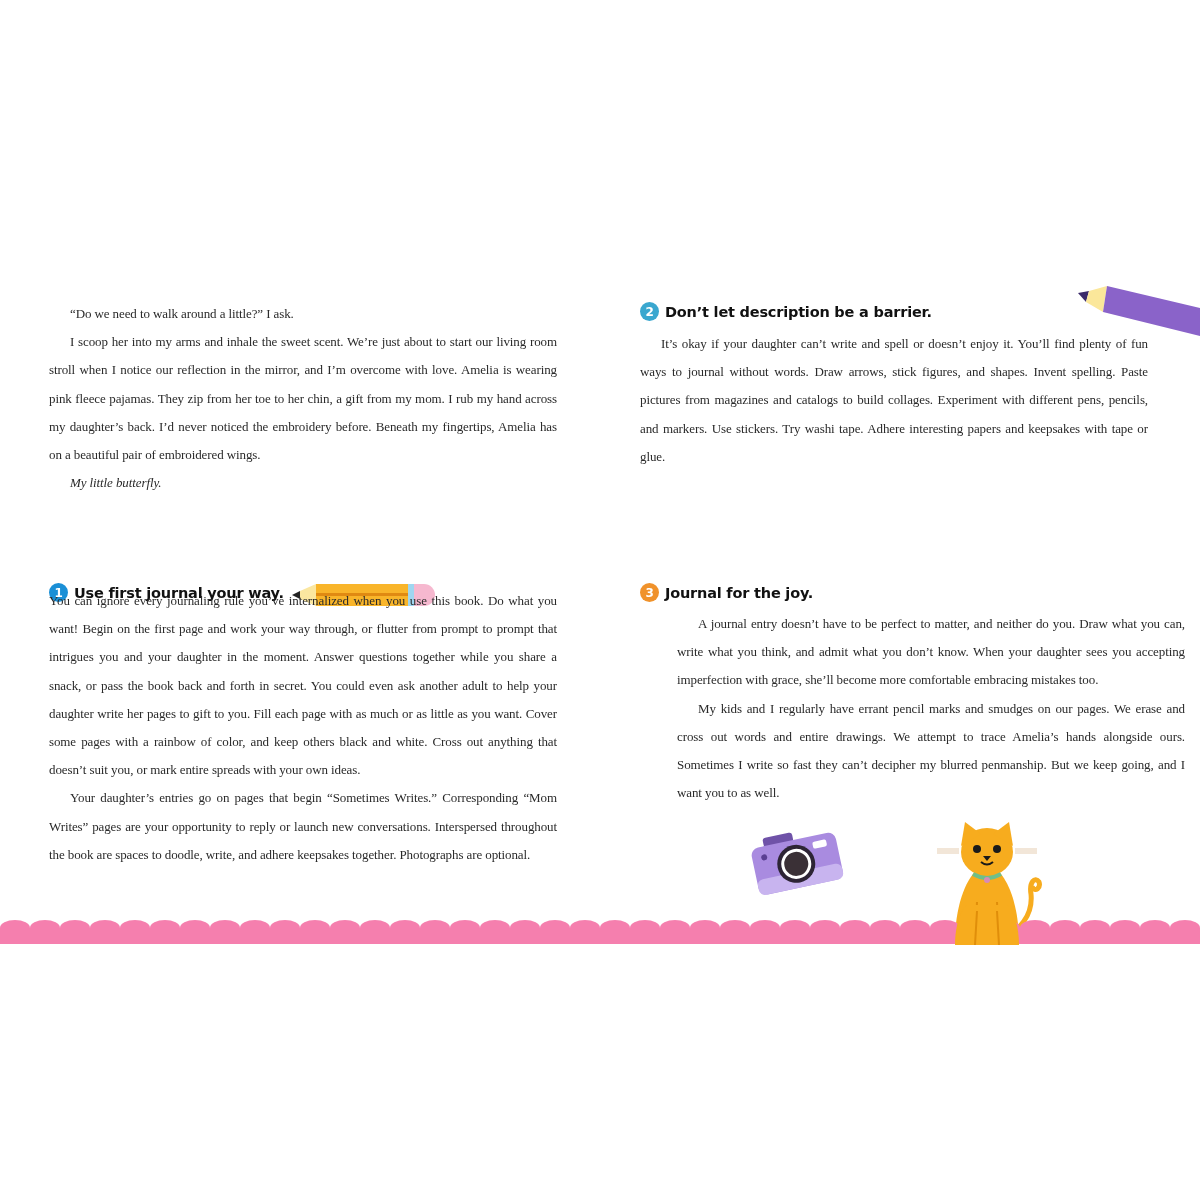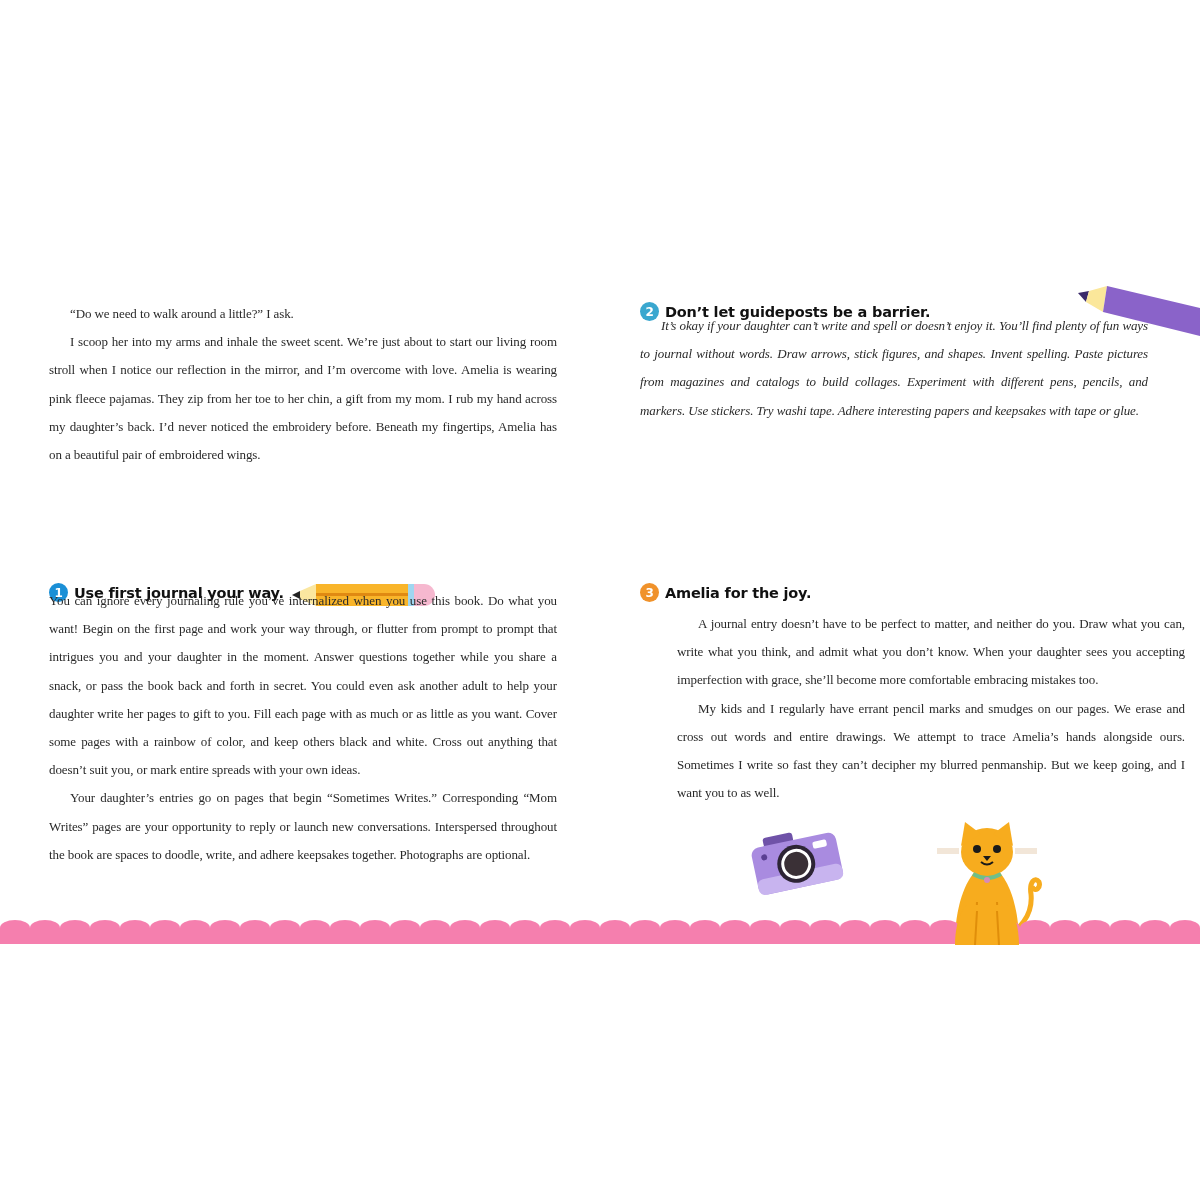--- a/index.html
+++ b/index.html
@@ -17,20 +17,21 @@
   em { font-style:italic; }
 </style>
 </head>
 <body>
 
 <div class="spread">
 
   <div class="col left">
     <p class="body indent">“Do we need to walk around a little?” I ask.</p>
     <p class="body indent">I scoop her into my arms and inhale the sweet scent. We’re just about to start our living room stroll when I notice our reflection in the mirror, and I’m overcome with love. Amelia is wearing pink fleece pajamas. They zip from her toe to her chin, a gift from my mom. I rub my hand across my daughter’s back. I’d never noticed the embroidery before. Beneath my fingertips, Amelia has on a beautiful pair of embroidered wings.</p>
+    <p class="body indent"><em>My little butterfly.</em></p>
   </div>
 
   <div class="heading" style="left:49px; top:583px;">
     <span class="badge" style="background:#1a8fd6;">1</span>
     <span>Use first journal your way.</span>
   </div>
 
   <svg class="ill" style="left:290px; top:580px;" width="145" height="30" viewBox="0 0 145 30">
     <polygon points="2,15 10,11 10,19" fill="#222"></polygon>
     <polygon points="10,11 26,4 26,26 10,19" fill="#fbe7a0"></polygon>
@@ -40,36 +41,36 @@
     <path d="M124,4 h10 a11,11 0 0 1 0,22 h-10 z" fill="#f6b8cf"></path>
   </svg>
 
   <div class="block" style="left:49px; top:587px; width:508px;">
     <p class="body">You can ignore every journaling rule you’ve internalized when you use this book. Do what you want! Begin on the first page and work your way through, or flutter from prompt to prompt that intrigues you and your daughter in the moment. Answer questions together while you share a snack, or pass the book back and forth in secret. You could even ask another adult to help your daughter write her pages to gift to you. Fill each page with as much or as little as you want. Cover some pages with a rainbow of color, and keep others black and white. Cross out anything that doesn’t suit you, or mark entire spreads with your own ideas.</p>
     <p class="body indent">Your daughter’s entries go on pages that begin “Sometimes Writes.” Corresponding “Mom Writes” pages are your opportunity to reply or launch new conversations. Interspersed throughout the book are spaces to doodle, write, and adhere keepsakes together. Photographs are optional.</p>
   </div>
 
   <div class="heading" style="left:640px; top:302px;">
     <span class="badge" style="background:#3aa7cf;">2</span>
-    <span>Don’t let guideposts be a barrier.</span>
+    <span>Don’t let description be a barrier.</span>
   </div>
 
   <svg class="ill" style="left:1075px; top:278px;" width="125" height="62" viewBox="0 0 125 62">
     <polygon points="3,15 14,13 11,24" fill="#3b2a6a"></polygon>
     <polygon points="14,13 32,8 28,34 11,24" fill="#fbe79a"></polygon>
     <polygon points="32,8 125,30 125,58 28,34" fill="#8a63c9"></polygon>
   </svg>
 
-  <div class="block" style="left:640px; top:312px; width:508px;font-style:italic;">
+  <div class="block" style="left:640px; top:330px; width:508px;">
     <p class="body indent">It’s okay if your daughter can’t write and spell or doesn’t enjoy it. You’ll find plenty of fun ways to journal without words. Draw arrows, stick figures, and shapes. Invent spelling. Paste pictures from magazines and catalogs to build collages. Experiment with different pens, pencils, and markers. Use stickers. Try washi tape. Adhere interesting papers and keepsakes with tape or glue.</p>
   </div>
 
   <div class="heading" style="left:640px; top:583px;">
     <span class="badge" style="background:#f0922b;">3</span>
-    <span>Amelia for the joy.</span>
+    <span>Journal for the joy.</span>
   </div>
 
   <div class="block" style="left:640px; top:610px; width:508px;margin-left:37px;">
     <p class="body indent">A journal entry doesn’t have to be perfect to matter, and neither do you. Draw what you can, write what you think, and admit what you don’t know. When your daughter sees you accepting imperfection with grace, she’ll become more comfortable embracing mistakes too.</p>
     <p class="body indent">My kids and I regularly have errant pencil marks and smudges on our pages. We erase and cross out words and entire drawings. We attempt to trace Amelia’s hands alongside ours. Sometimes I write so fast they can’t decipher my blurred penmanship. But we keep going, and I want you to as well.</p>
   </div>
 
   <svg class="ill" style="left:745px; top:820px;" width="100" height="75" viewBox="0 0 100 75">
     <g transform="rotate(-12 50 38)">
       <rect x="22" y="12" width="30" height="10" rx="3" fill="#6f52a8"></rect>

